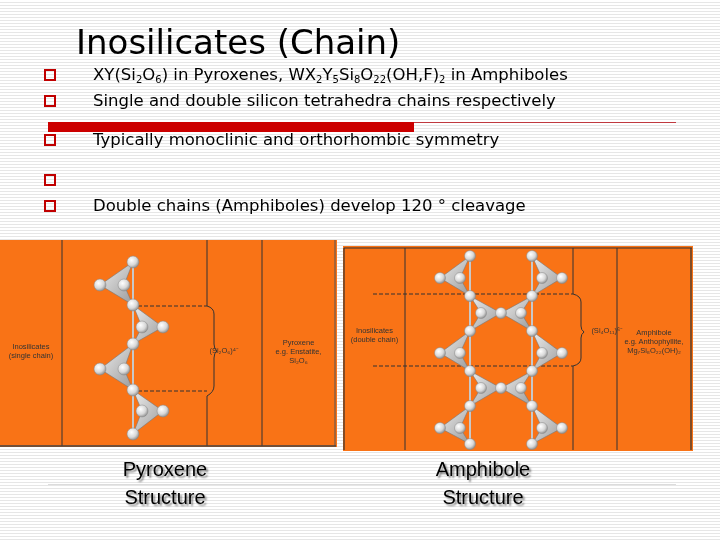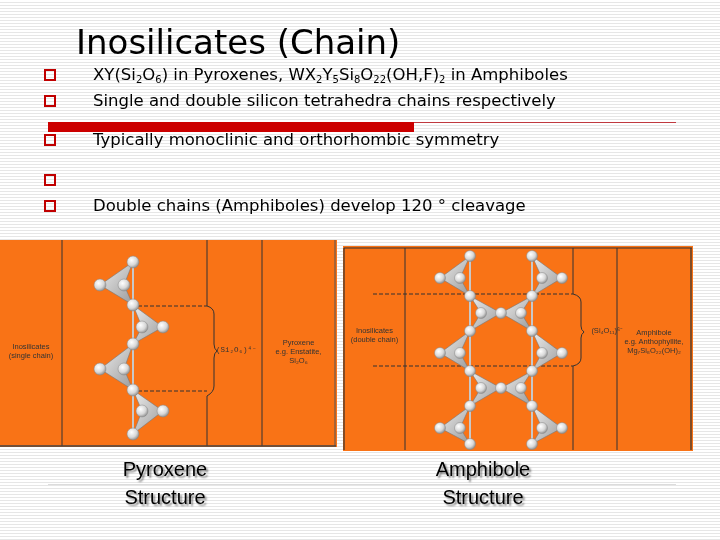--- a/index.html
+++ b/index.html
@@ -134,21 +134,21 @@
       <circle cx="133" cy="150" r="6"></circle>
       <circle cx="163" cy="171" r="6"></circle>
       <circle cx="142" cy="171" r="6"></circle>
       <circle cx="133" cy="194" r="6"></circle>
     </g>
   </svg>
   <div class="small-label" style="left:0; top:102px; width:62px;">
     <div>Inosilicates</div>
     <div>(single chain)</div>
   </div>
-  <div class="small-label" style="left:216px; top:106px; width:32px;font-family:Liberation Mono, monospace;">(Si₂O₆)⁴⁻</div>
+  <div class="small-label" style="left:208px; top:106px; width:32px;">(Si₂O₆)⁴⁻</div>
   <div class="small-label" style="left:262px; top:98px; width:73px;">
     <div>Pyroxene</div>
     <div>e.g. Enstatite,</div>
     <div>Si₂O₆</div>
   </div>
 </div>
 
 <div class="figure fig-right">
   <svg width="350" height="205" viewBox="0 0 350 205">
 

